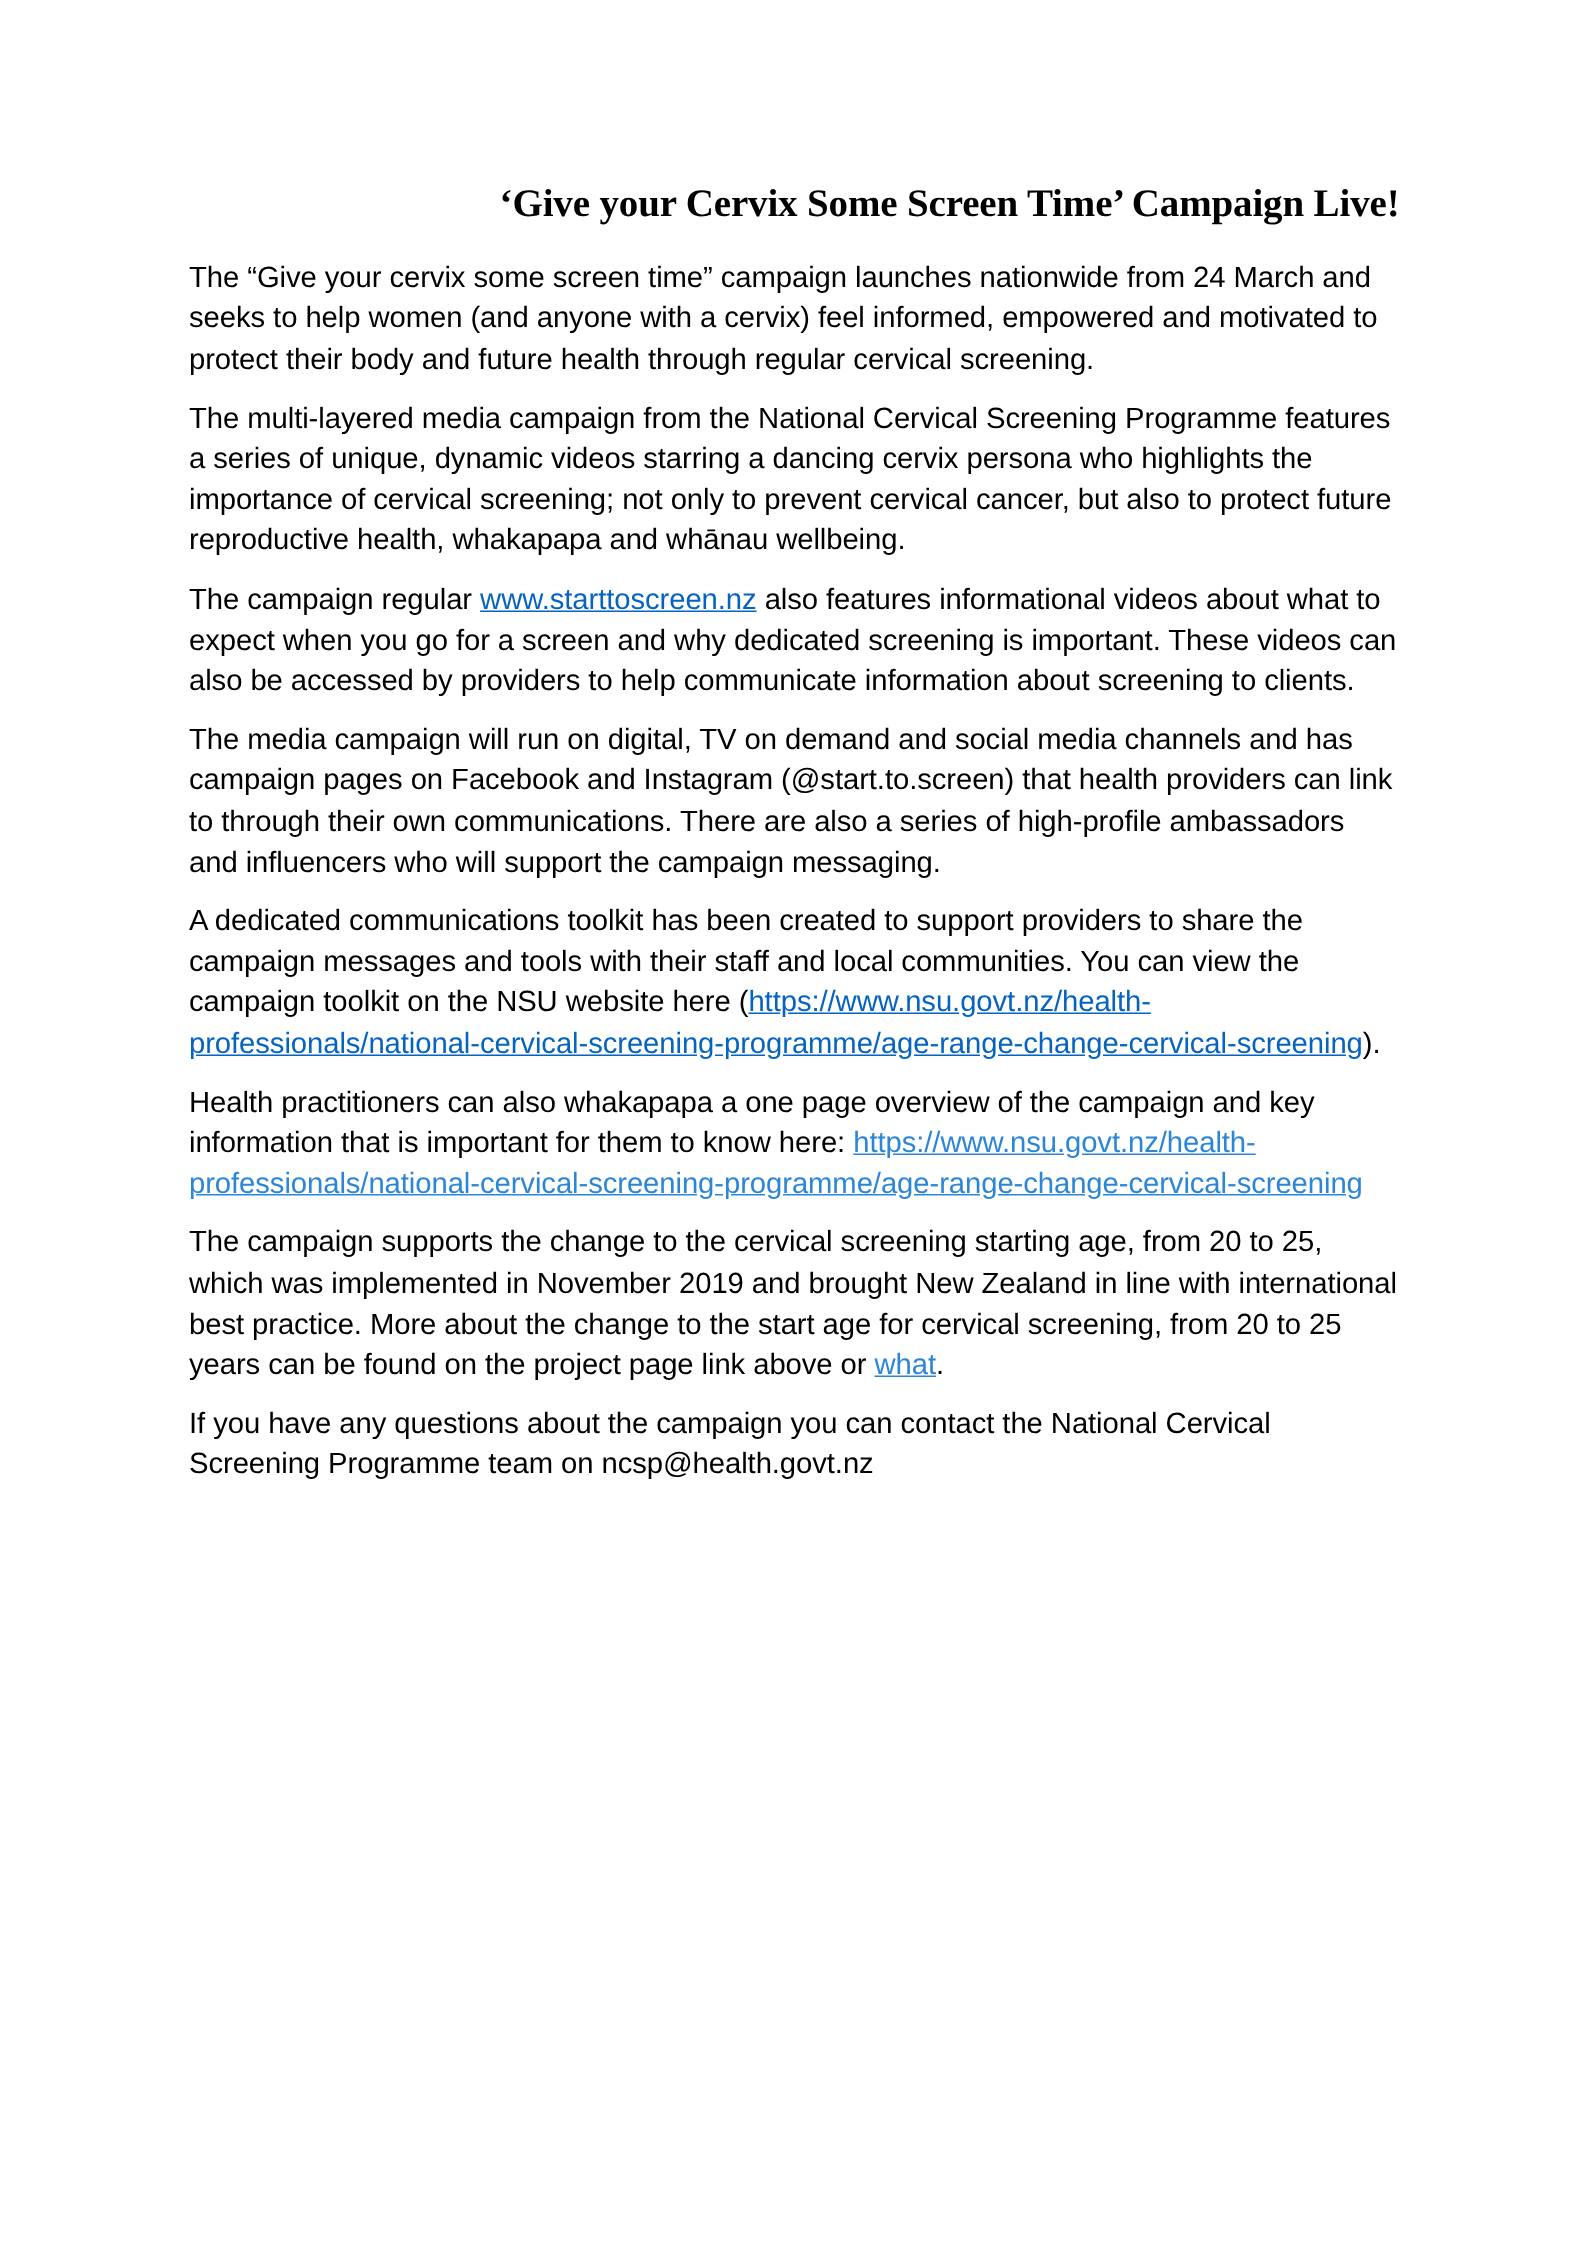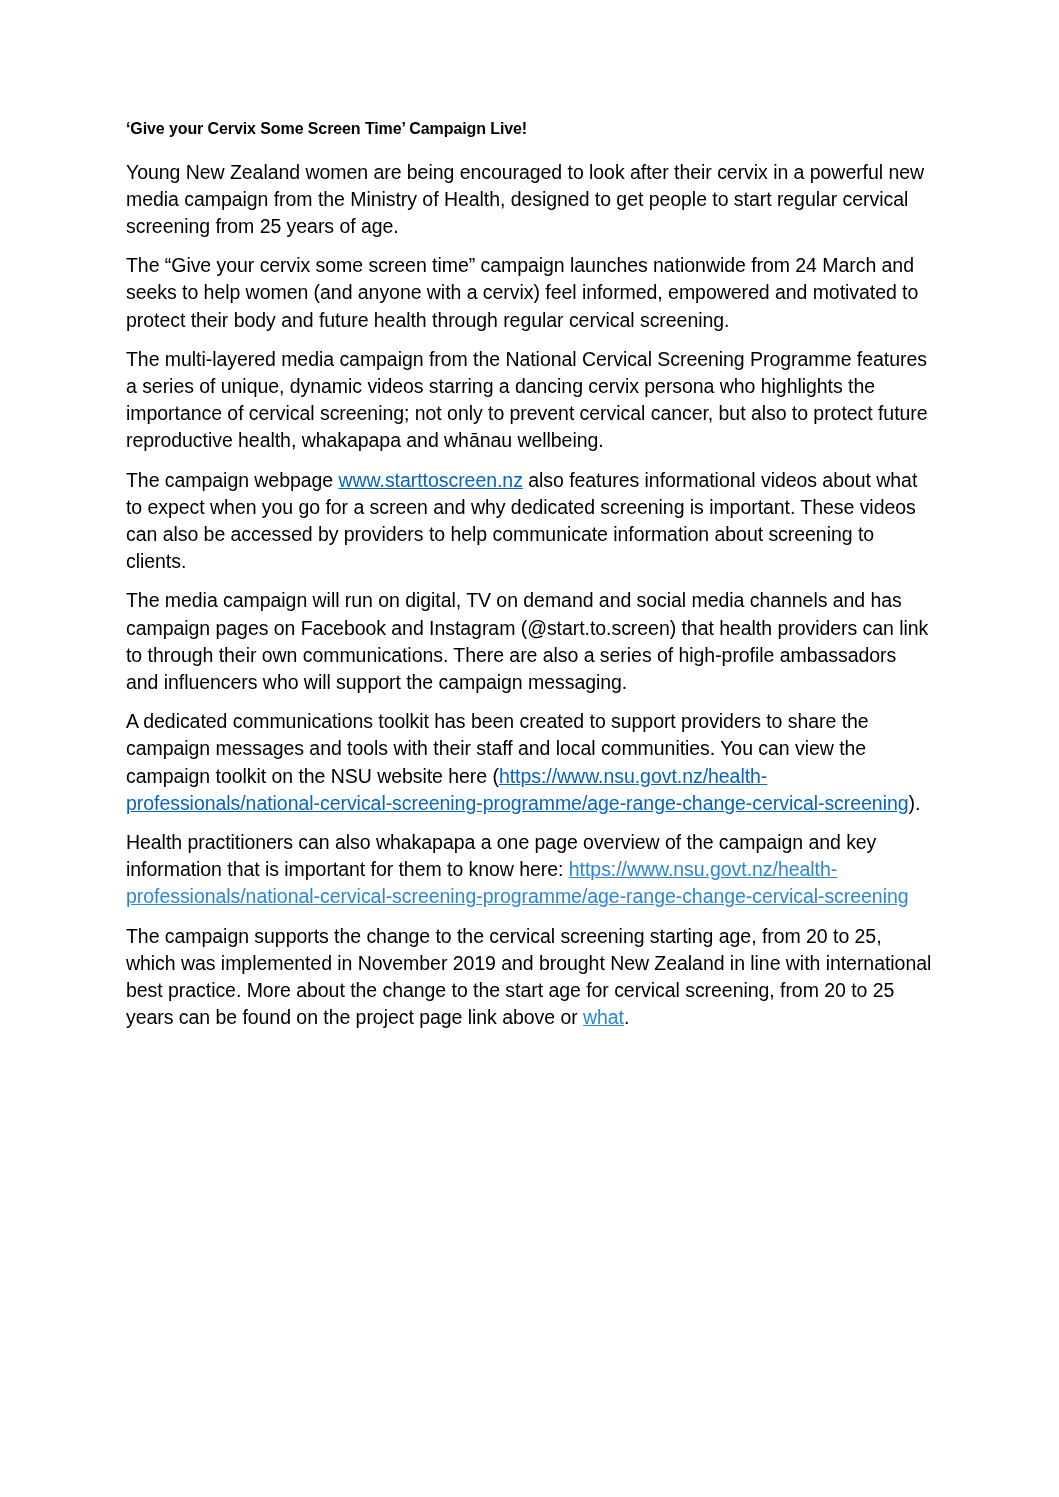--- a/index.html
+++ b/index.html
@@ -20,26 +20,27 @@
     box-sizing: border-box;
     overflow: hidden;
   }
   .content {
     position: absolute;
     left: 126px;
     top: 118px;
     width: 807px;
   }
   .doc-title {
-    font-size: 16px;
+    font-size: 26px;
     font-weight: bold;
-    text-align: left;
+    text-align: right;
     margin: 0 0 19px 0;
     line-height: 1.35;
     letter-spacing: -0.1px;
+    font-family: Liberation Serif, serif;
   }
   p.para {
     font-size: 19.5px;
     line-height: 27.2px;
     margin: 0 0 12px 0;
     text-align: left;
     letter-spacing: -0.05px;
     word-spacing: 0px;
   }
   a.link {
@@ -57,48 +58,48 @@
   }
 </style>
 </head>
 <body>
 
 <div class="page">
   <div class="content">
 
     <h1 class="doc-title">‘Give your Cervix Some Screen Time’ Campaign Live!</h1>
 
-    <p class="para">
-      <span>Young New Zealand women are being encouraged to look after their cervix in a powerful new media campaign from the Ministry of Health, designed to get people to start regular cervical screening from 25 years of age.</span>
-    </p>
 
     <p class="para">
       <span>The “Give your cervix some screen time” campaign launches nationwide from 24 March and seeks to help women (and anyone with a cervix) feel informed, empowered and motivated to protect their body and future health through regular cervical screening.</span>
     </p>
 
     <p class="para">
       <span>The multi-layered media campaign from the National Cervical Screening Programme features a series of unique, dynamic videos starring a dancing cervix persona who highlights the importance of cervical screening; not only to prevent cervical cancer, but also to protect future reproductive health, whakapapa and whānau wellbeing.</span>
     </p>
 
     <p class="para">
-      <span>The campaign webpage </span><a class="link" href="#">www.starttoscreen.nz</a><span> also features informational videos about what to expect when you go for a screen and why dedicated screening is important. These videos can also be accessed by providers to help communicate information about screening to clients.</span>
+      <span>The campaign regular </span><a class="link" href="#">www.starttoscreen.nz</a><span> also features informational videos about what to expect when you go for a screen and why dedicated screening is important. These videos can also be accessed by providers to help communicate information about screening to clients.</span>
     </p>
 
     <p class="para">
       <span>The media campaign will run on digital, TV on demand and social media channels and has campaign pages on Facebook and Instagram (@start.to.screen) that health providers can link to through their own communications. There are also a series of high-profile ambassadors and influencers who will support the campaign messaging.</span>
     </p>
 
     <p class="para">
       <span>A dedicated communications toolkit has been created to support providers to share the campaign messages and tools with their staff and local communities. You can view the campaign toolkit on the NSU website here (</span><a class="link" href="#">https://www.nsu.govt.nz/health-professionals/national-cervical-screening-programme/age-range-change-cervical-screening</a><span>).</span>
     </p>
 
 
     <p class="para">
       <span>Health practitioners can also whakapapa a one page overview of the campaign and key information that is important for them to know here: </span><a class="link-light" href="#">https://www.nsu.govt.nz/health-professionals/national-cervical-screening-programme/age-range-change-cervical-screening</a><span></span>
     </p>
 
     <p class="para">
       <span>The campaign supports the change to the cervical screening starting age, from 20 to 25, which was implemented in November 2019 and brought New Zealand in line with international best practice. More about the change to the start age for cervical screening, from 20 to 25 years can be found on the project page link above or </span><a class="link-light" href="#">what</a><span>.</span>
     </p>
 
+    <p class="para">
+      <span>If you have any questions about the campaign you can contact the National Cervical Screening Programme team on ncsp@health.govt.nz</span>
+    </p>
 
   </div>
 </div>
 
 </body></html>

